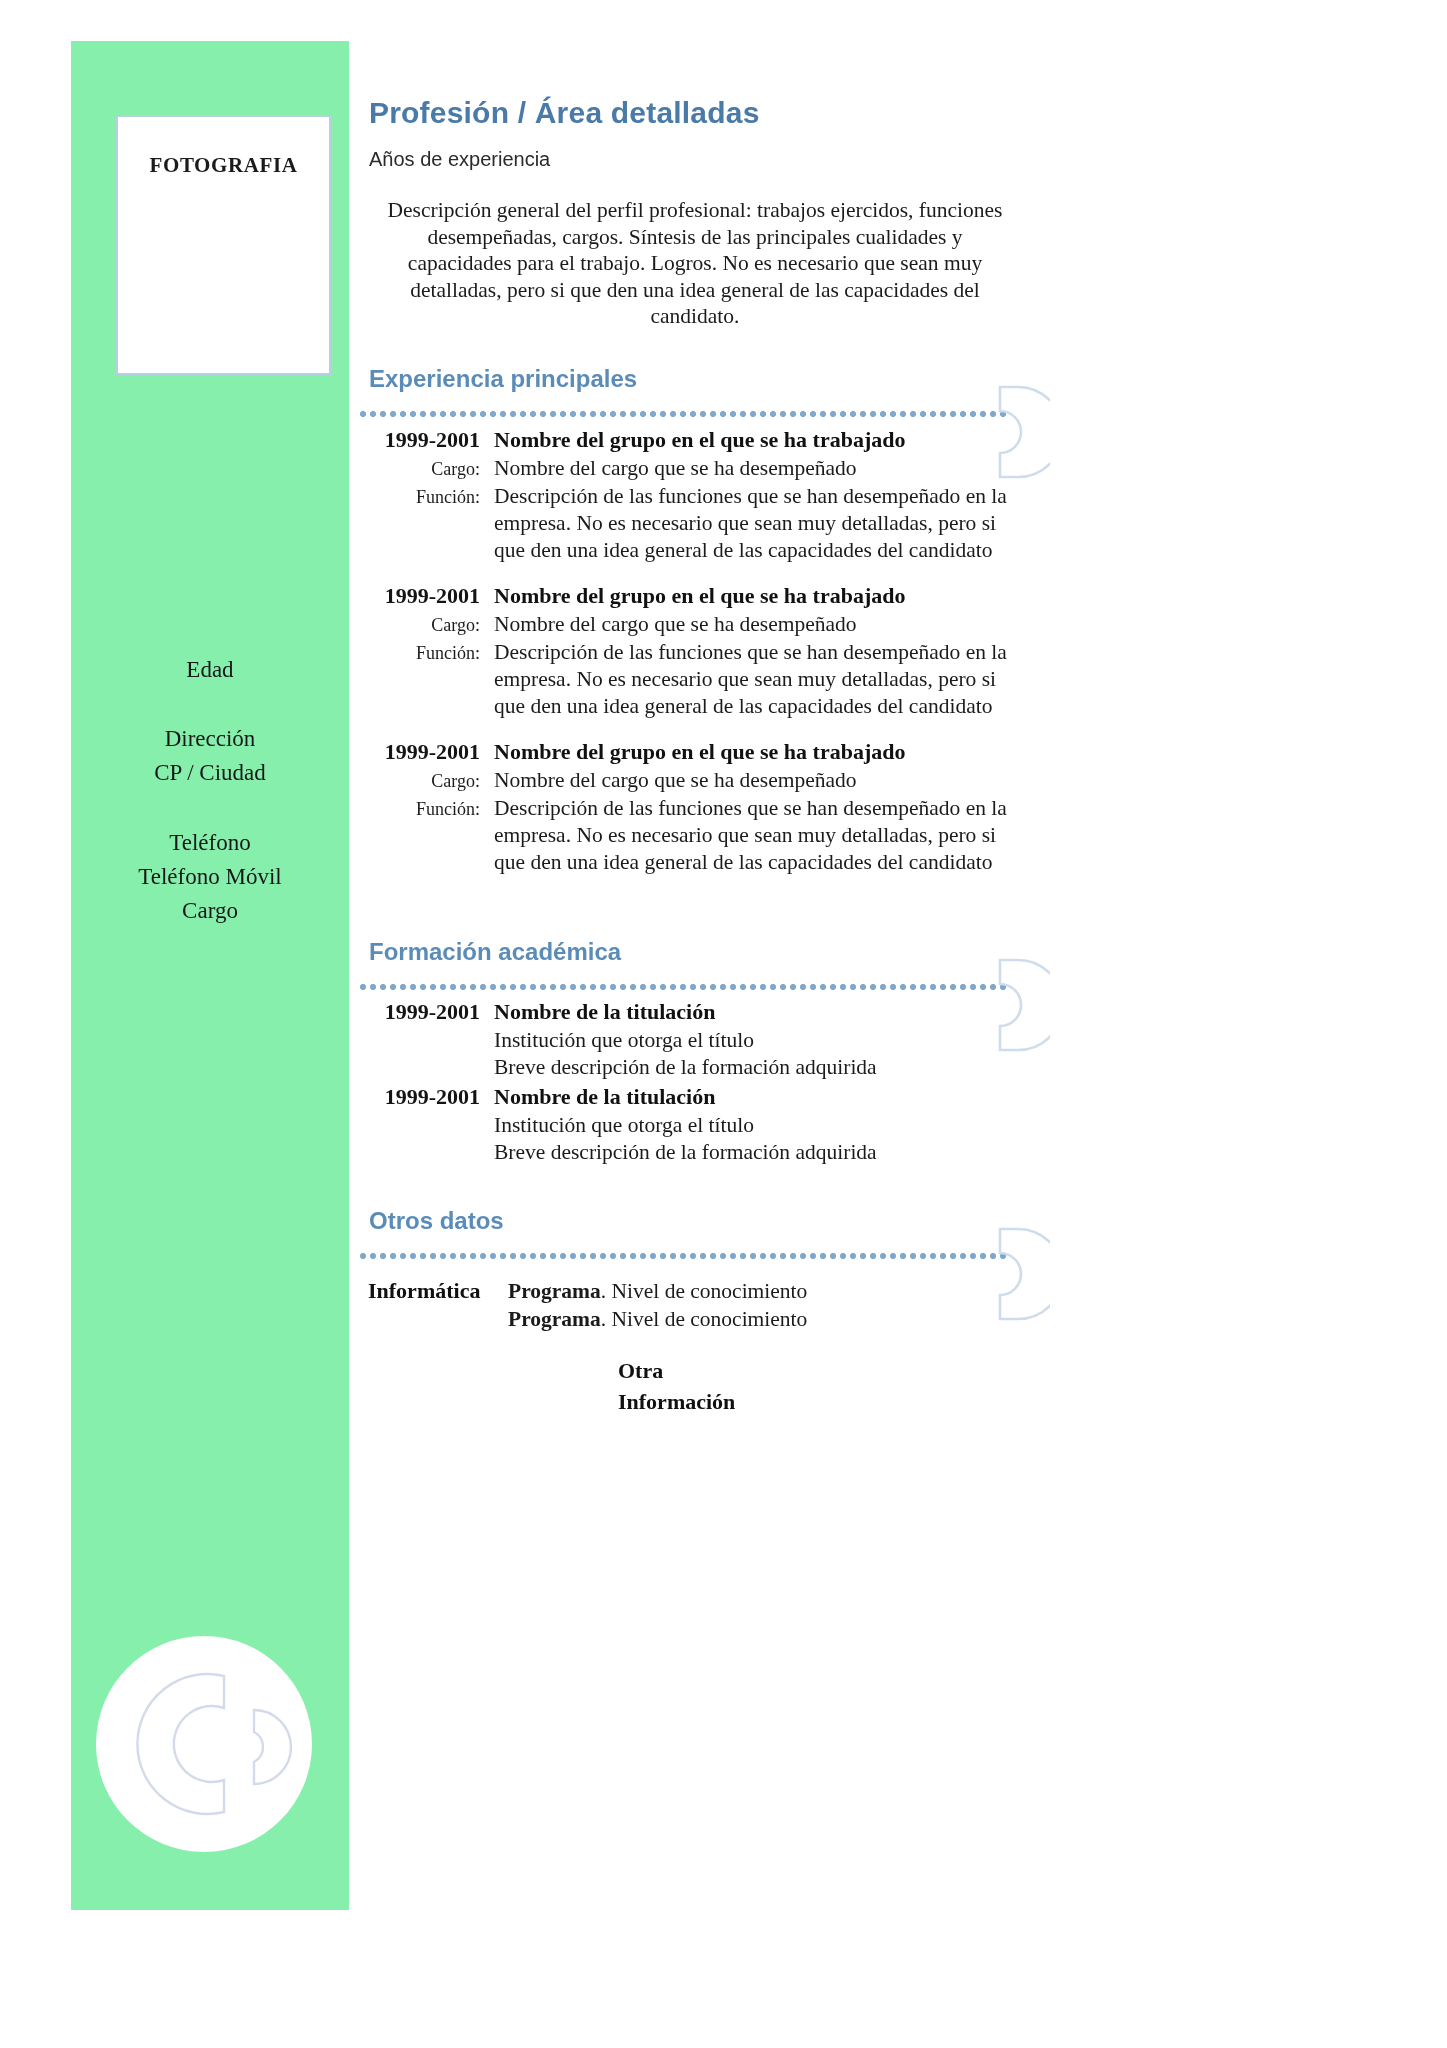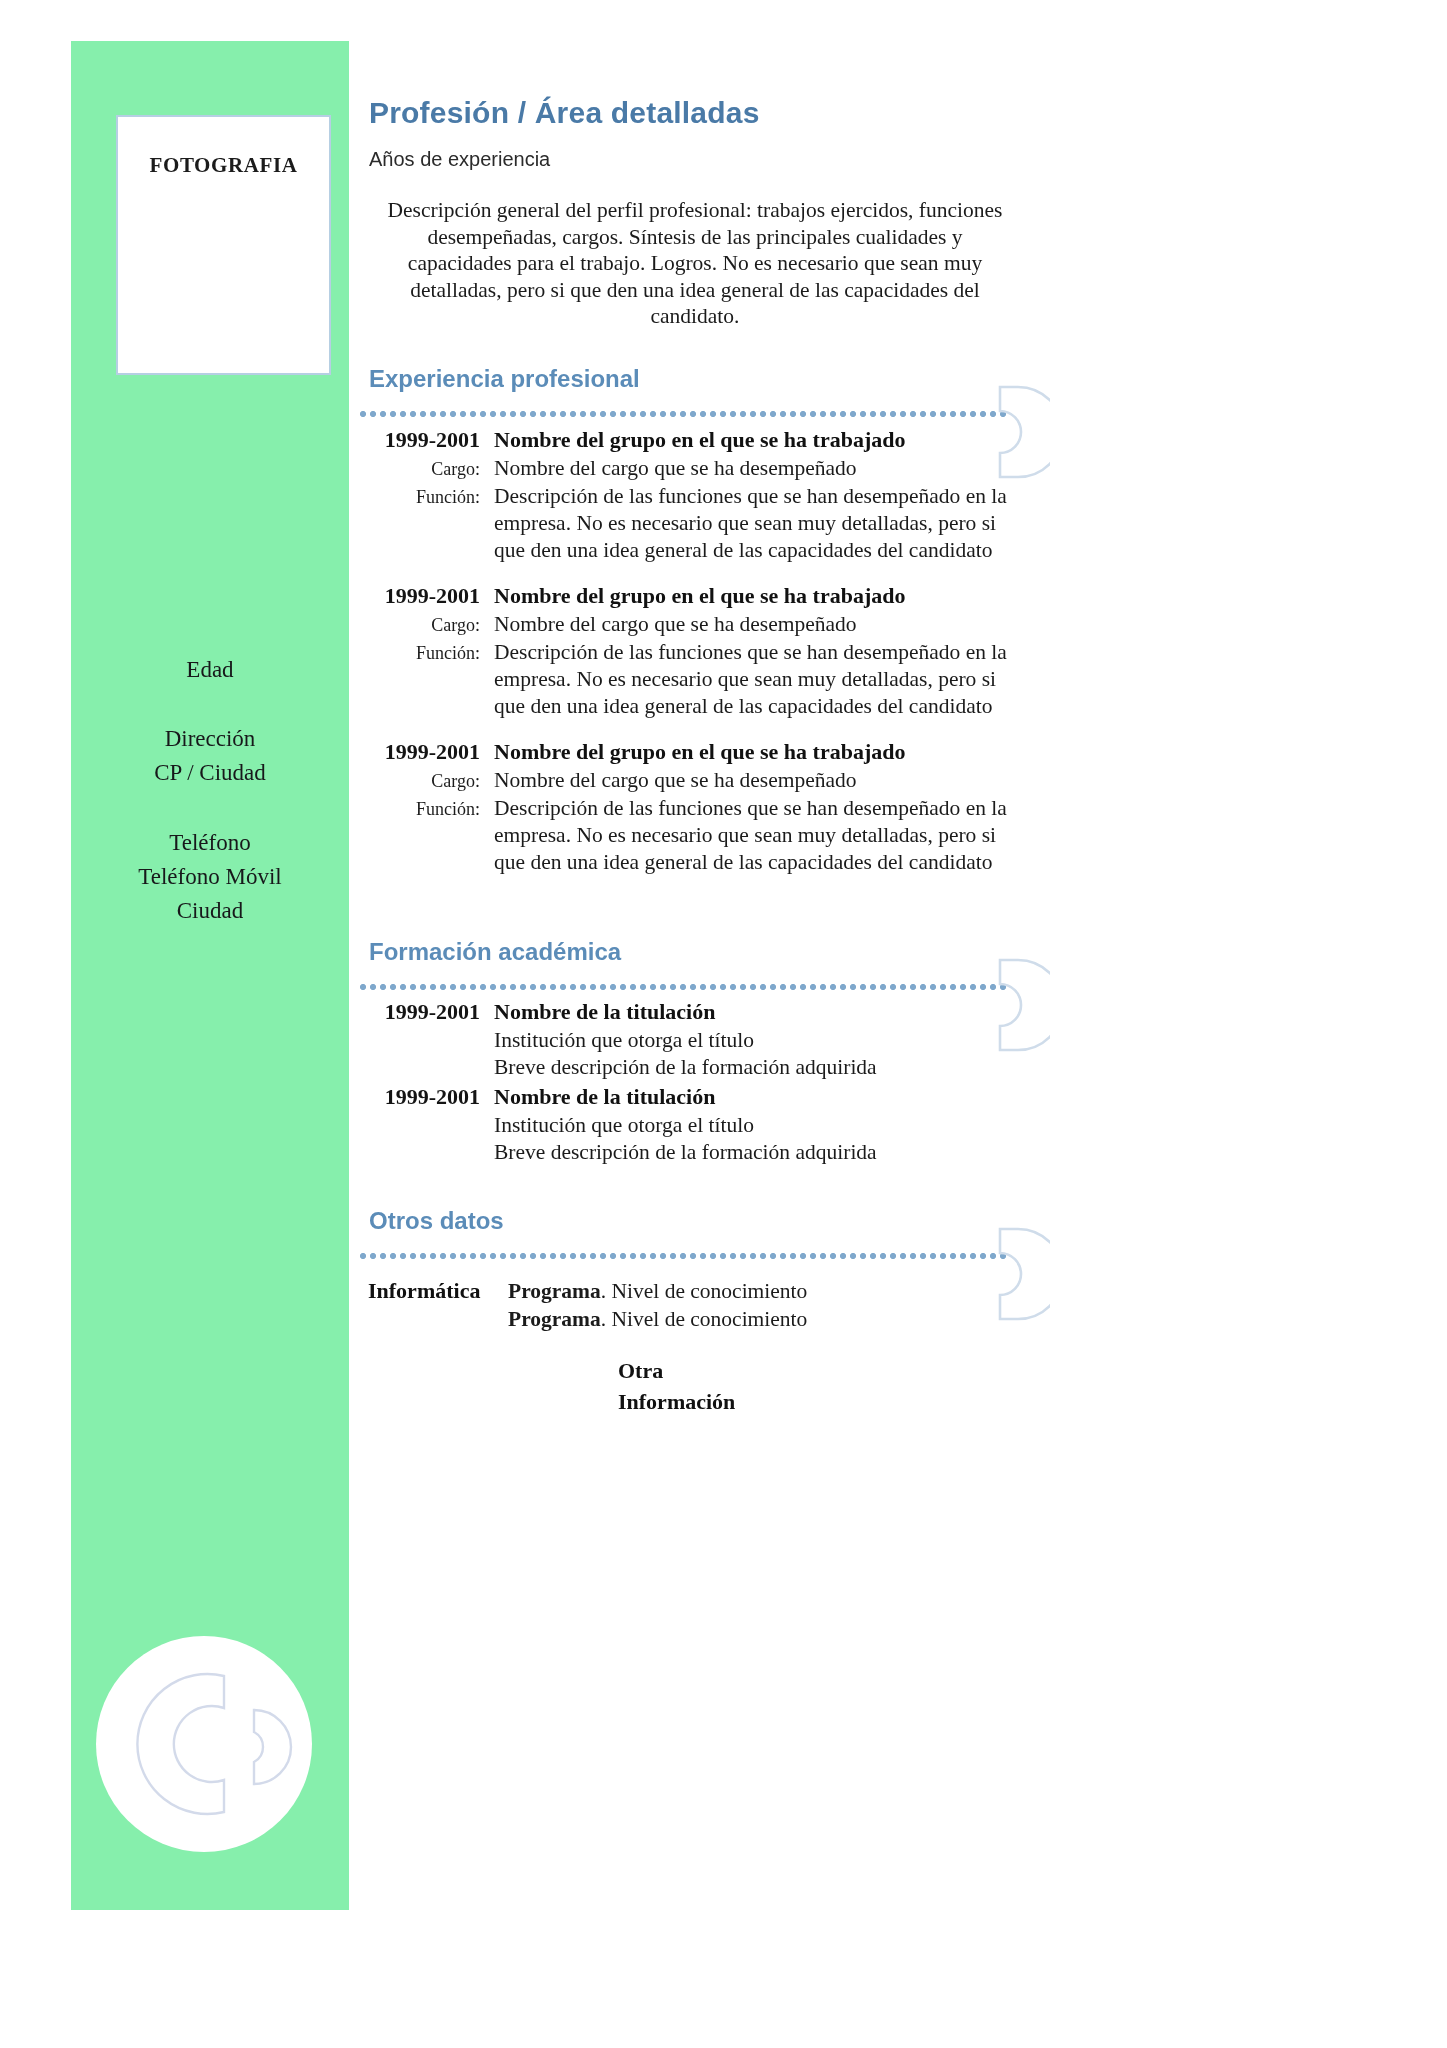--- a/index.html
+++ b/index.html
@@ -265,21 +265,21 @@
     </div>
 
     <div class="contact-block contact-addr">
       <div>Dirección</div>
       <div>CP / Ciudad</div>
     </div>
 
     <div class="contact-block contact-phone">
       <div>Teléfono</div>
       <div>Teléfono Móvil</div>
-      <div>Ciudad</div>
+      <div>Cargo</div>
     </div>
 
     <svg class="watermark" viewBox="0 0 220 220">
       <circle cx="110" cy="110" r="108" fill="#ffffff"></circle>
 
       <path d="M130 42
                A 70 70 0 1 0 130 178
                L 130 146
                A 38 38 0 1 1 130 74
                Z" fill="none" stroke="#d3daea" stroke-width="2.4"></path>
@@ -293,21 +293,21 @@
   </div>
 
   <div class="main">
 
     <div class="doc-title">Profesión / Área detalladas</div>
 
     <div class="years-exp">Años de experiencia</div>
 
     <div class="profile-desc">Descripción  general del perfil profesional: trabajos ejercidos, funciones desempeñadas, cargos. Síntesis de las principales cualidades y capacidades para el trabajo. Logros.  No es necesario que sean muy detalladas, pero si que den una idea general de las capacidades del candidato.</div>
 
-    <div class="section-head sh-exp">Experiencia profesional</div>
+    <div class="section-head sh-exp">Experiencia principales</div>
     <div class="dot-rule dr-exp"></div>
     <svg class="bracket br-exp" viewBox="0 0 62 98">
       <path d="M12 4 L30 4 A 45 45 0 0 1 30 94 L12 94 L12 70 A 21 21 0 0 0 12 28 Z" fill="none" stroke="#cfdcea" stroke-width="2.6"></path>
     </svg>
 
     <div class="entries ent-exp">
 
       <div class="entry">
         <div class="entry-row">
           <div class="col-left year">1999-2001</div>

